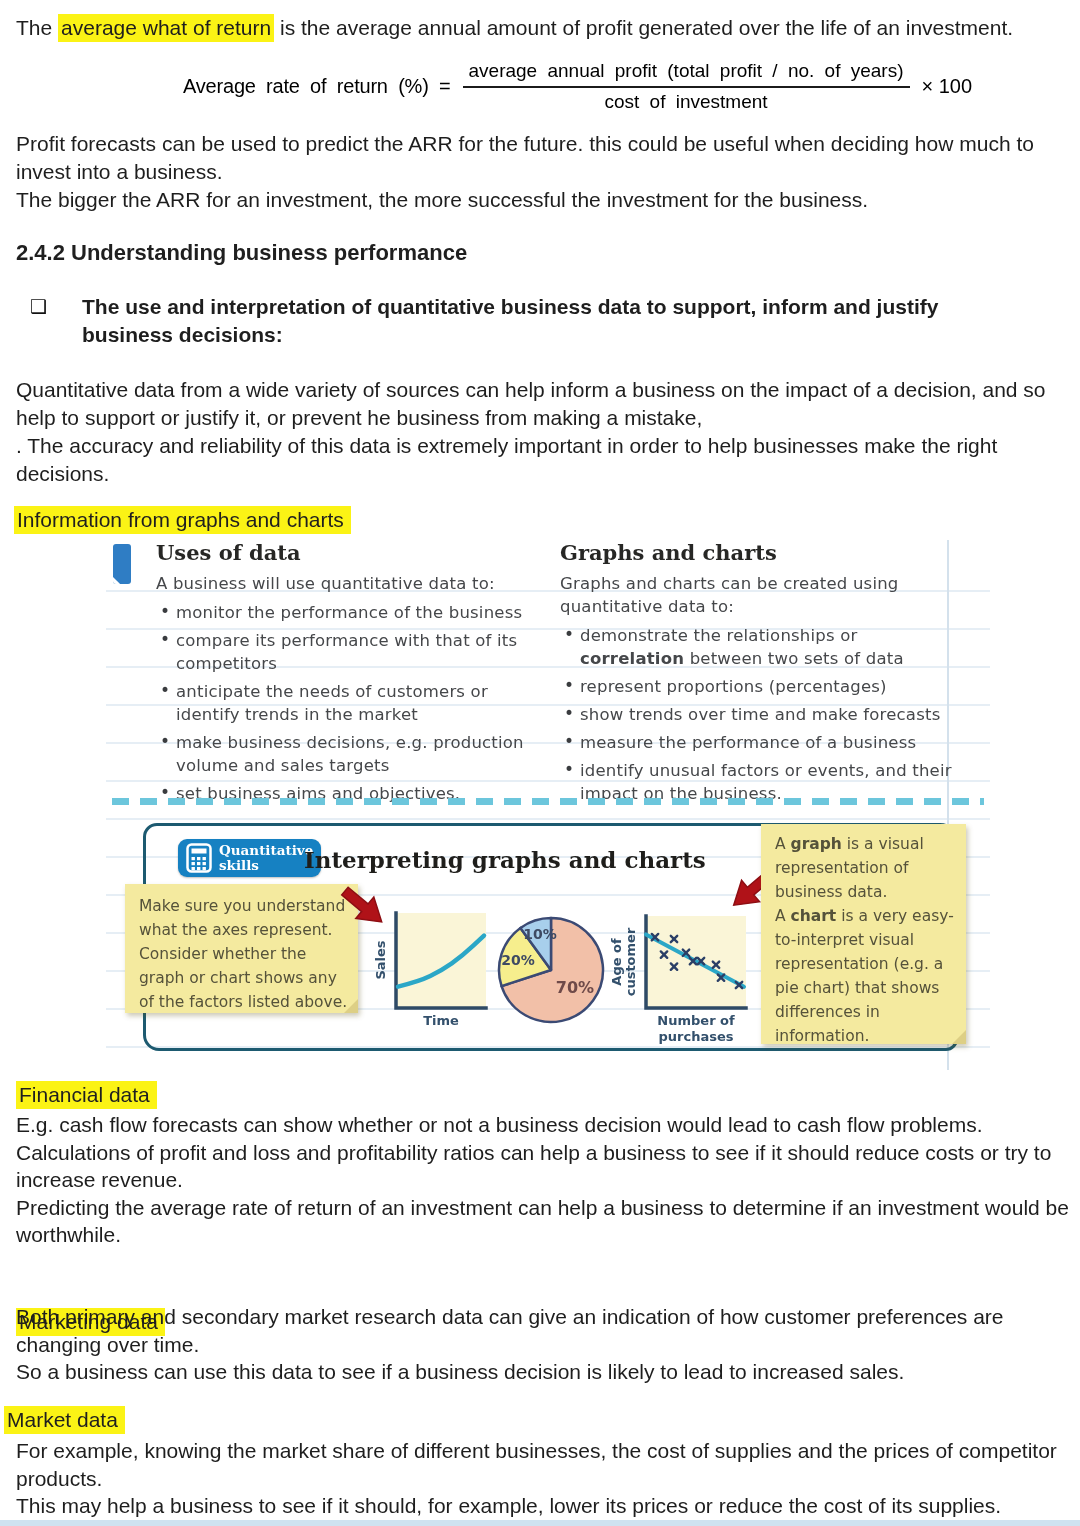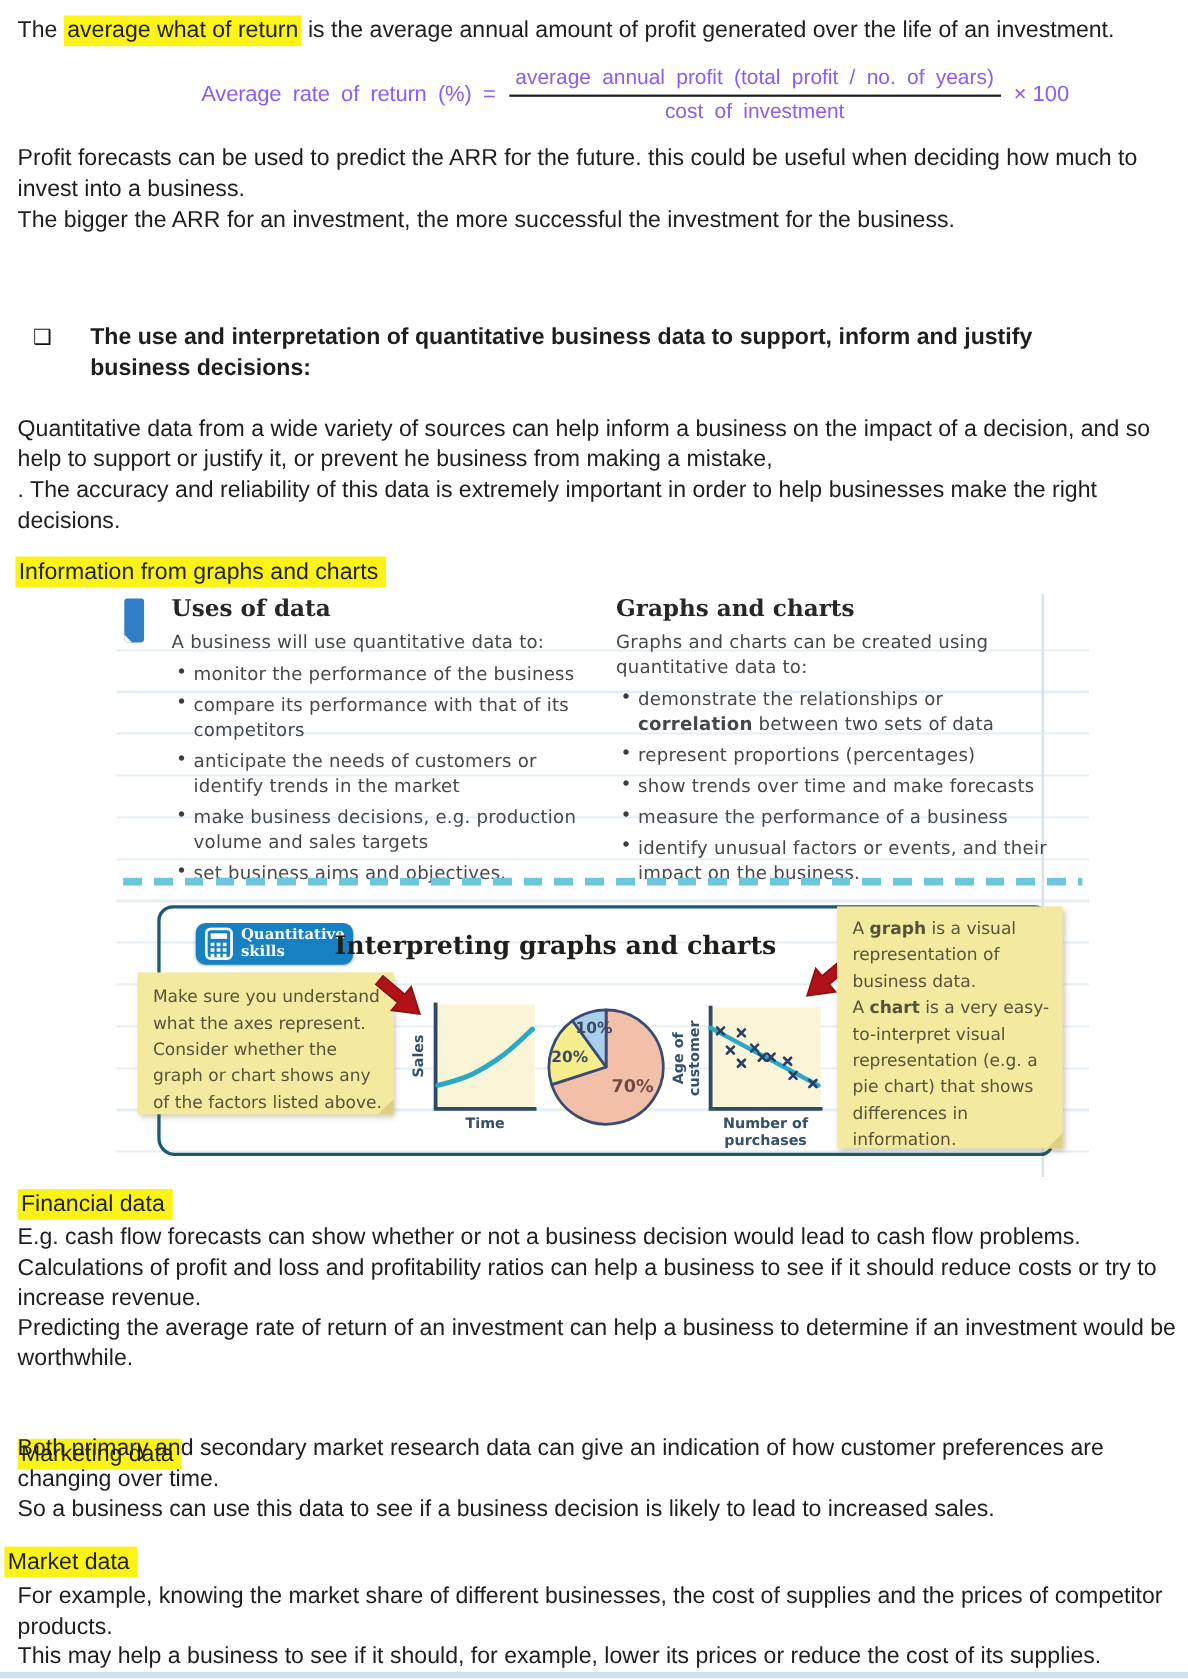--- a/index.html
+++ b/index.html
@@ -3,21 +3,21 @@
 <meta charset="utf-8">
 <style>
   html,body{margin:0;padding:0;background:#ffffff;}
   #page{position:relative;width:1080px;height:1526px;background:#ffffff;overflow:hidden;
         font-family:"Liberation Sans",sans-serif;color:#1f1f1f;}
   .abs{position:absolute;}
   .body-text{font-size:21px;line-height:28px;color:#1e1e1e;}
   .hl{background:#fbf315;padding:2px 7px 3px 3px;}
   .bold{font-weight:bold;}
   
-  .formula{display:flex;align-items:center;gap:12px;font-size:20px;color:#8b5cf6;justify-content:space-between;}
+  .formula{display:flex;align-items:center;gap:12px;font-size:20px;color:#000000;justify-content:space-between;}
   .formula .lhs{word-spacing:5px;letter-spacing:-.2px;}
   .frac{display:inline-flex;flex-direction:column;align-items:center;font-size:19px;word-spacing:5px;}
   .frac .num{border-bottom:2px solid #1b1b1b;padding:0 6px 4px 6px;}
   .frac .den{padding-top:3px;}
   
   #textbook{background:
      repeating-linear-gradient(to bottom, transparent 0, transparent 36px, #e6eef5 36px, #e6eef5 38px);
      background-position:0 14px;}
   .tb-vline{position:absolute;top:0;bottom:0;width:2px;background:#d4e1ec;}
   .tb-title{font-family:"DejaVu Serif","Liberation Serif",serif;font-weight:bold;font-size:21px;color:#272725;}
@@ -59,20 +59,21 @@
       <span class="den">cost of investment</span>
     </span>
     <span>× 100</span>
   </div>
 
   <div class="abs body-text" style="left:16px;top:130px;width:1050px;">
     <div>Profit forecasts can be used to predict the ARR for the future. this could be useful when deciding how much to invest into a business.</div>
     <div>The bigger the ARR for an investment, the more successful the investment for the business.</div>
   </div>
 
+  <div class="abs bold" style="left:16px;top:240px;font-size:22px;">2.4.2 Understanding business performance</div>
 
   <div class="abs" style="left:30px;top:295px;font-size:19px;color:#111;">❑</div>
   <div class="abs body-text bold" style="left:82px;top:293px;width:950px;">The use and interpretation of quantitative business data to support, inform and justify business decisions:</div>
 
   <div class="abs" style="left:14px;top:508px;font-size:21px;">
     <span class="hl">Information from graphs and charts</span>
   </div>
 
   <div class="abs body-text" style="left:16px;top:376px;width:1052px;">
     <div>Quantitative data from a wide variety of sources can help inform a business on the impact of a decision, and so help to support or justify it, or prevent he business from making a mistake,</div>

